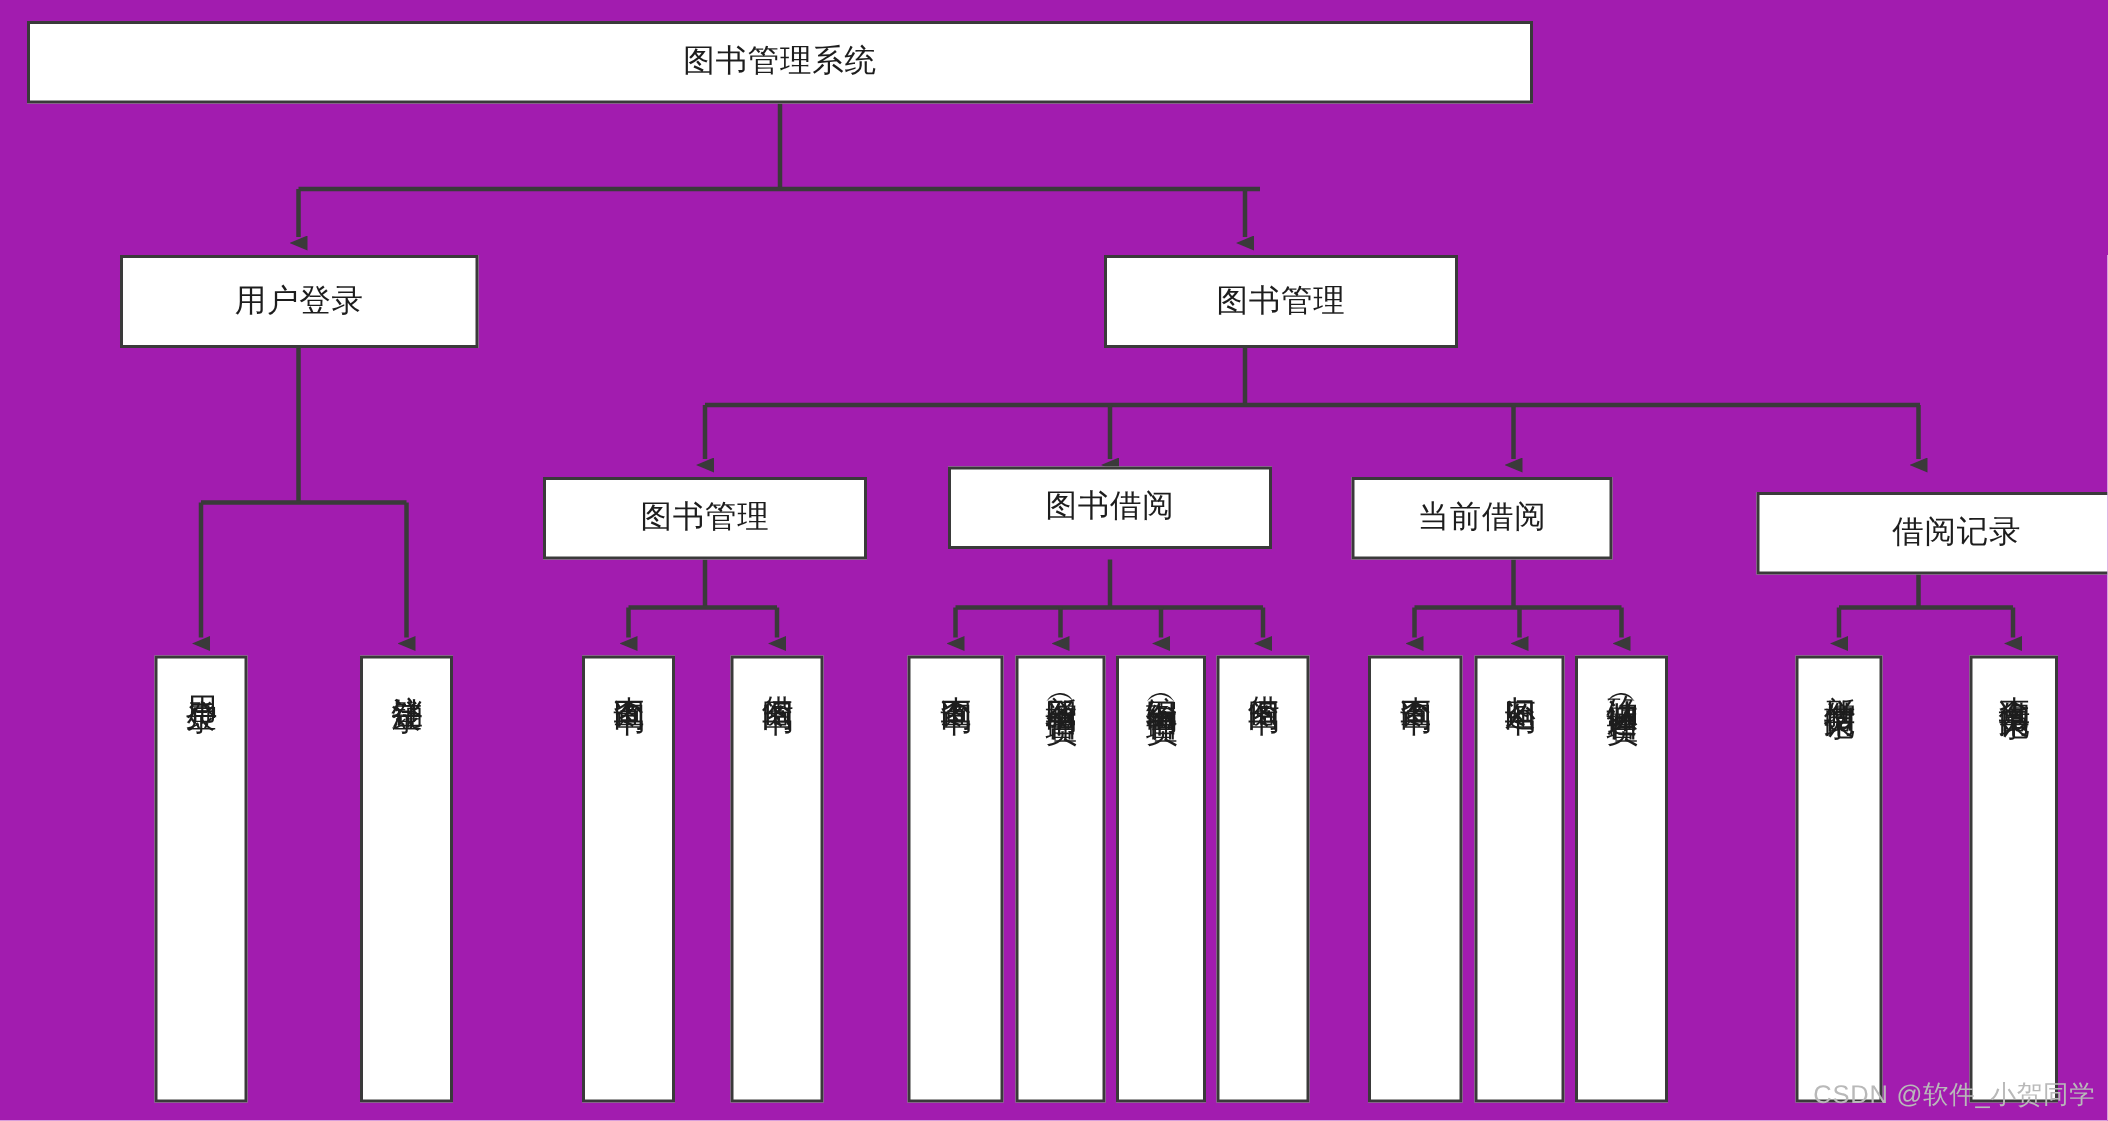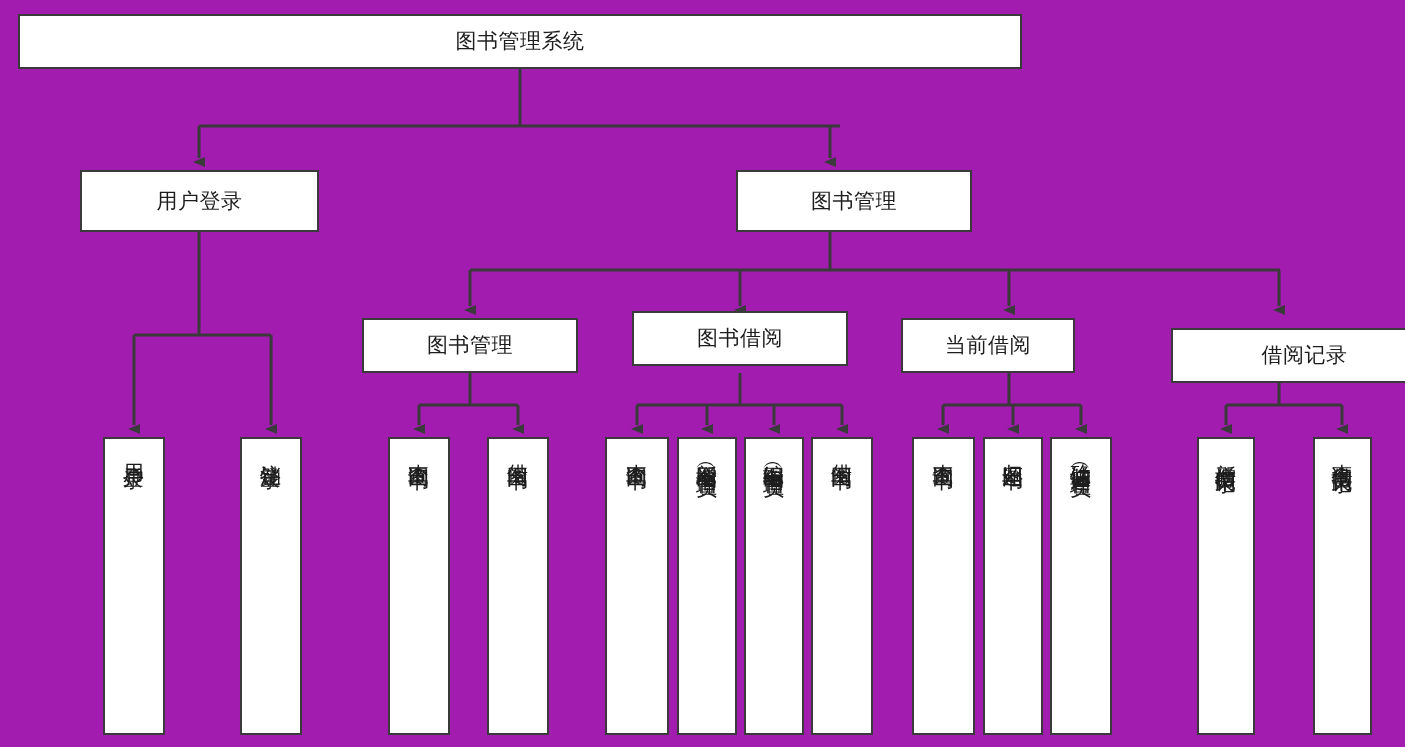--- a/index.html
+++ b/index.html
@@ -178,13 +178,14 @@
   <div class="node vertical" id="n-leaf-10" style="left: 1050px; top: 437px; width: 62px; height: 298px;">
     <span class="label">确认归还（管理员）</span>
   </div>
   <div class="node vertical" id="n-leaf-11" style="left: 1197px; top: 437px; width: 58px; height: 298px;">
     <span class="label">新增借阅记录</span>
   </div>
   <div class="node vertical" id="n-leaf-12" style="left: 1313px; top: 437px; width: 59px; height: 298px;">
     <span class="label">查询借阅记录</span>
   </div>
 
+  <div id="watermark">CSDN @软件_小贺同学</div>
 </div>
 
 </body></html>

